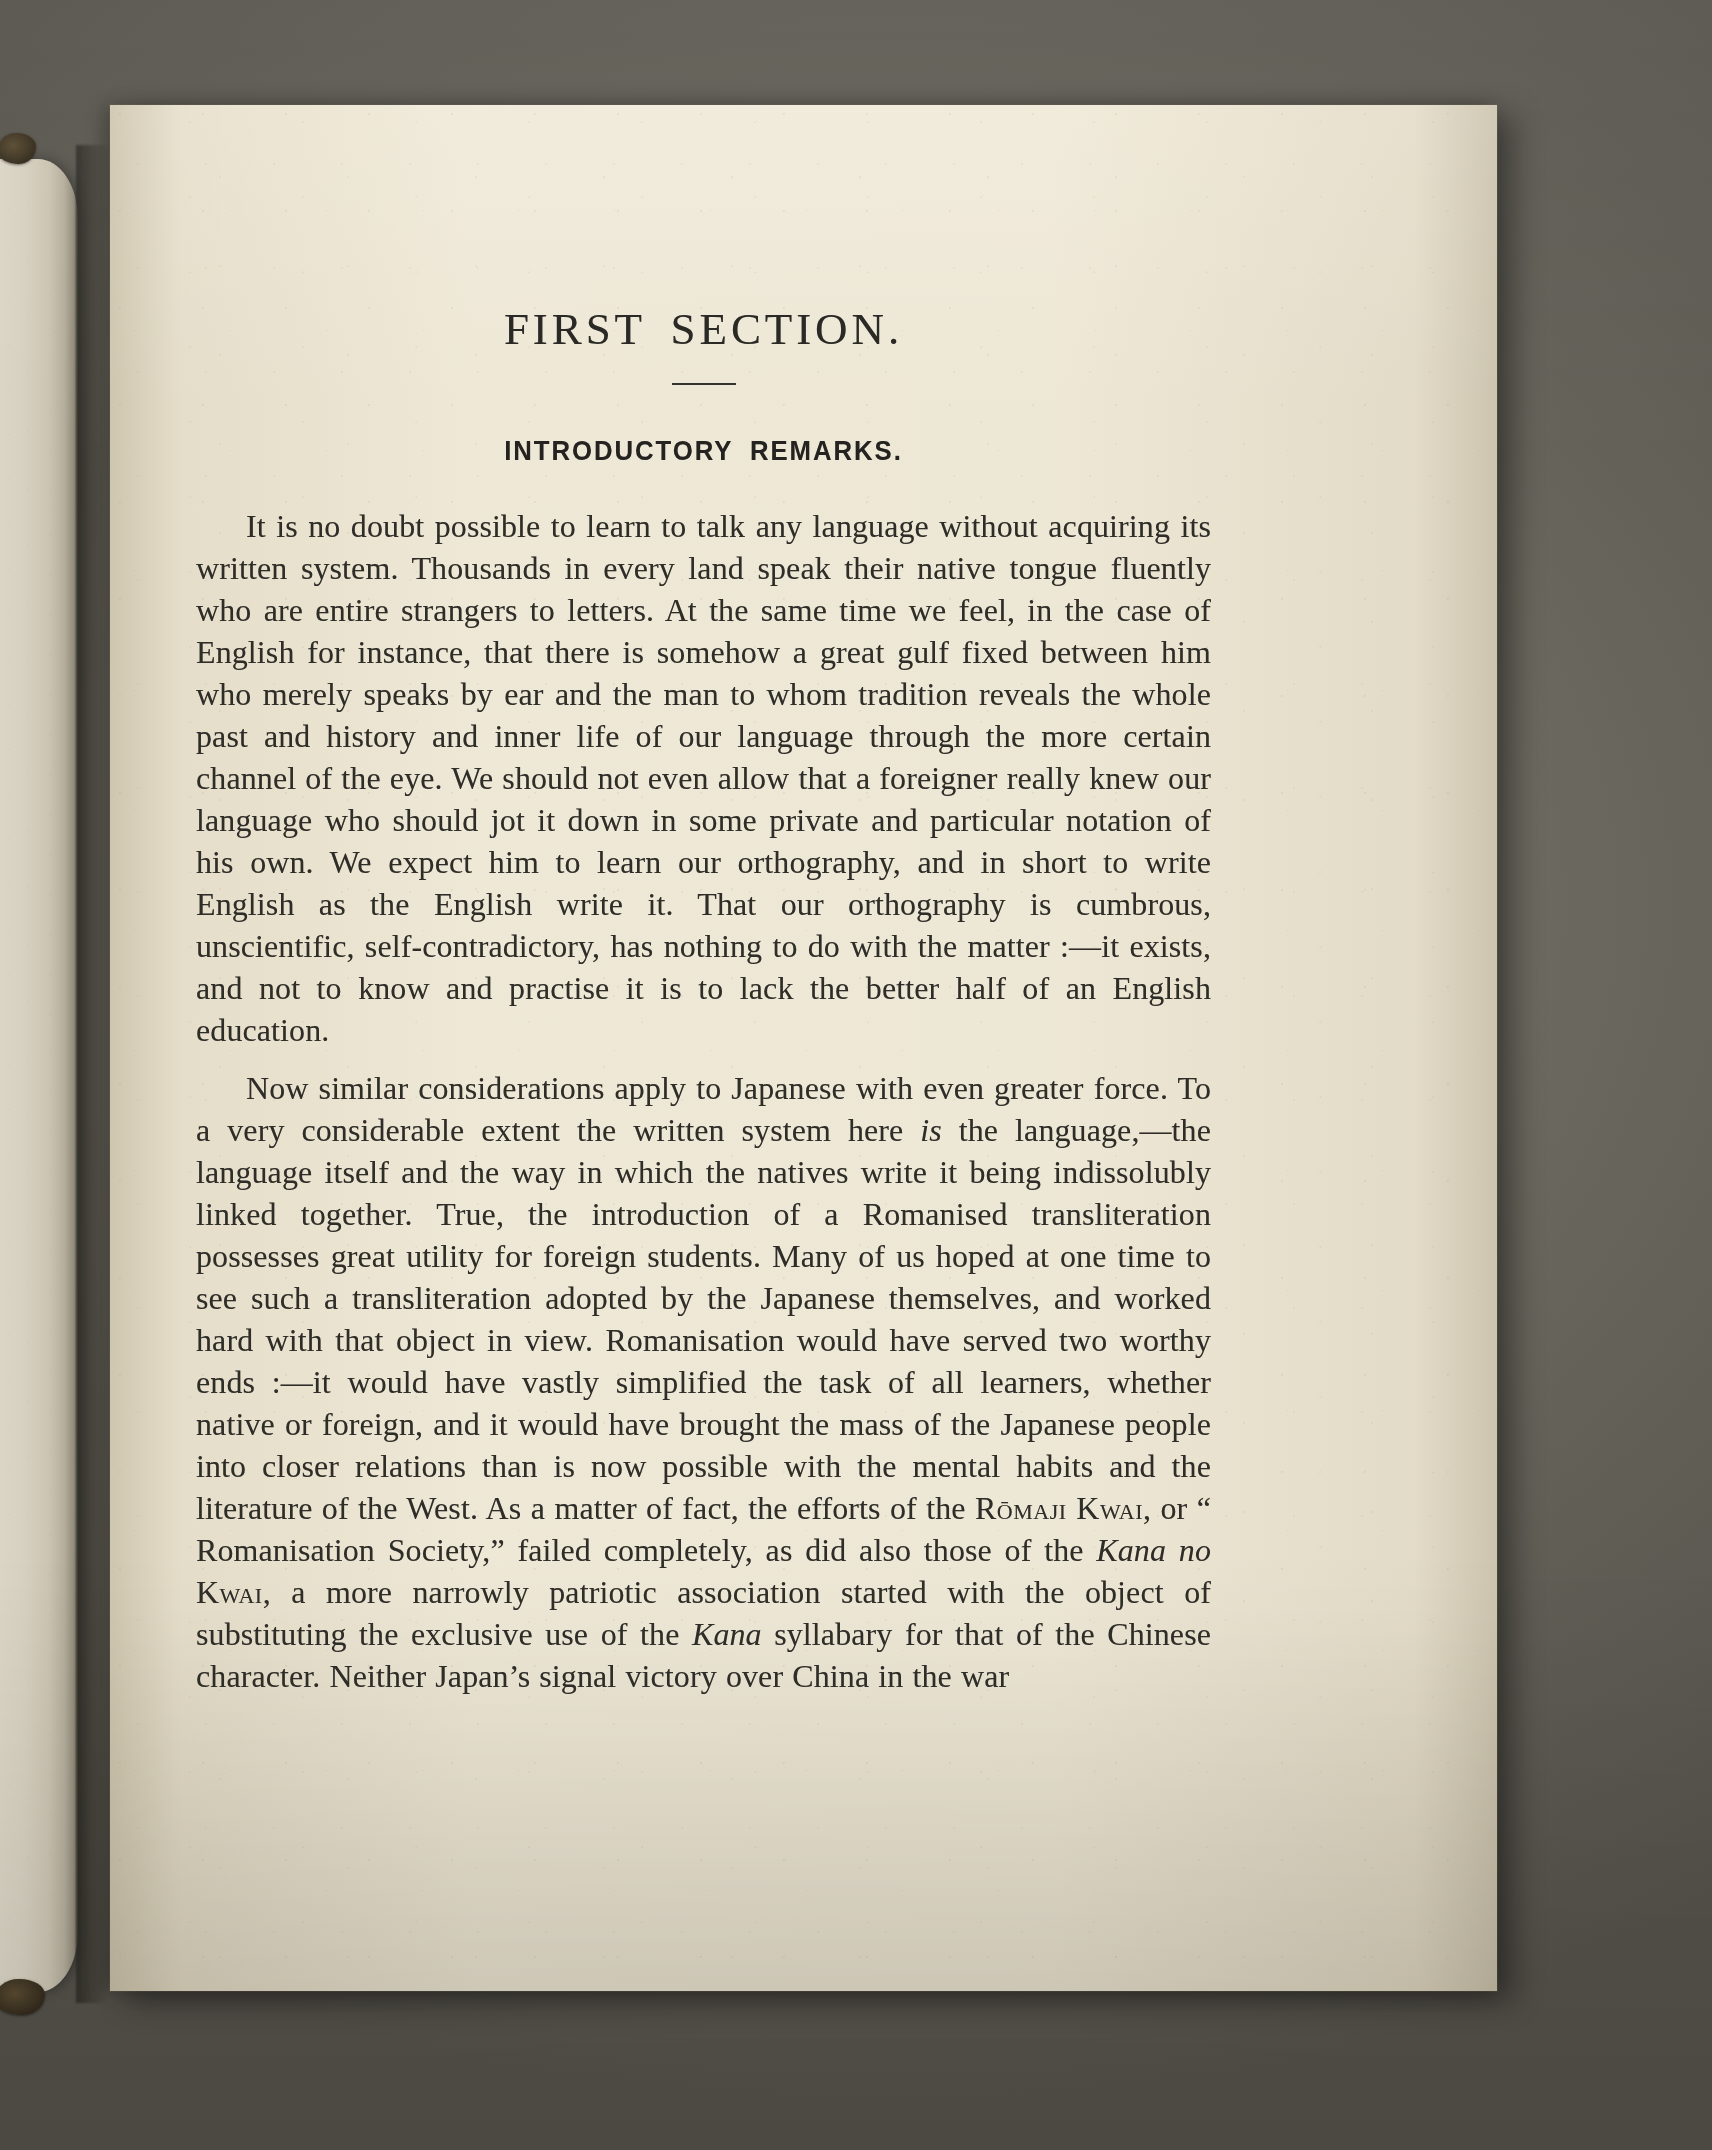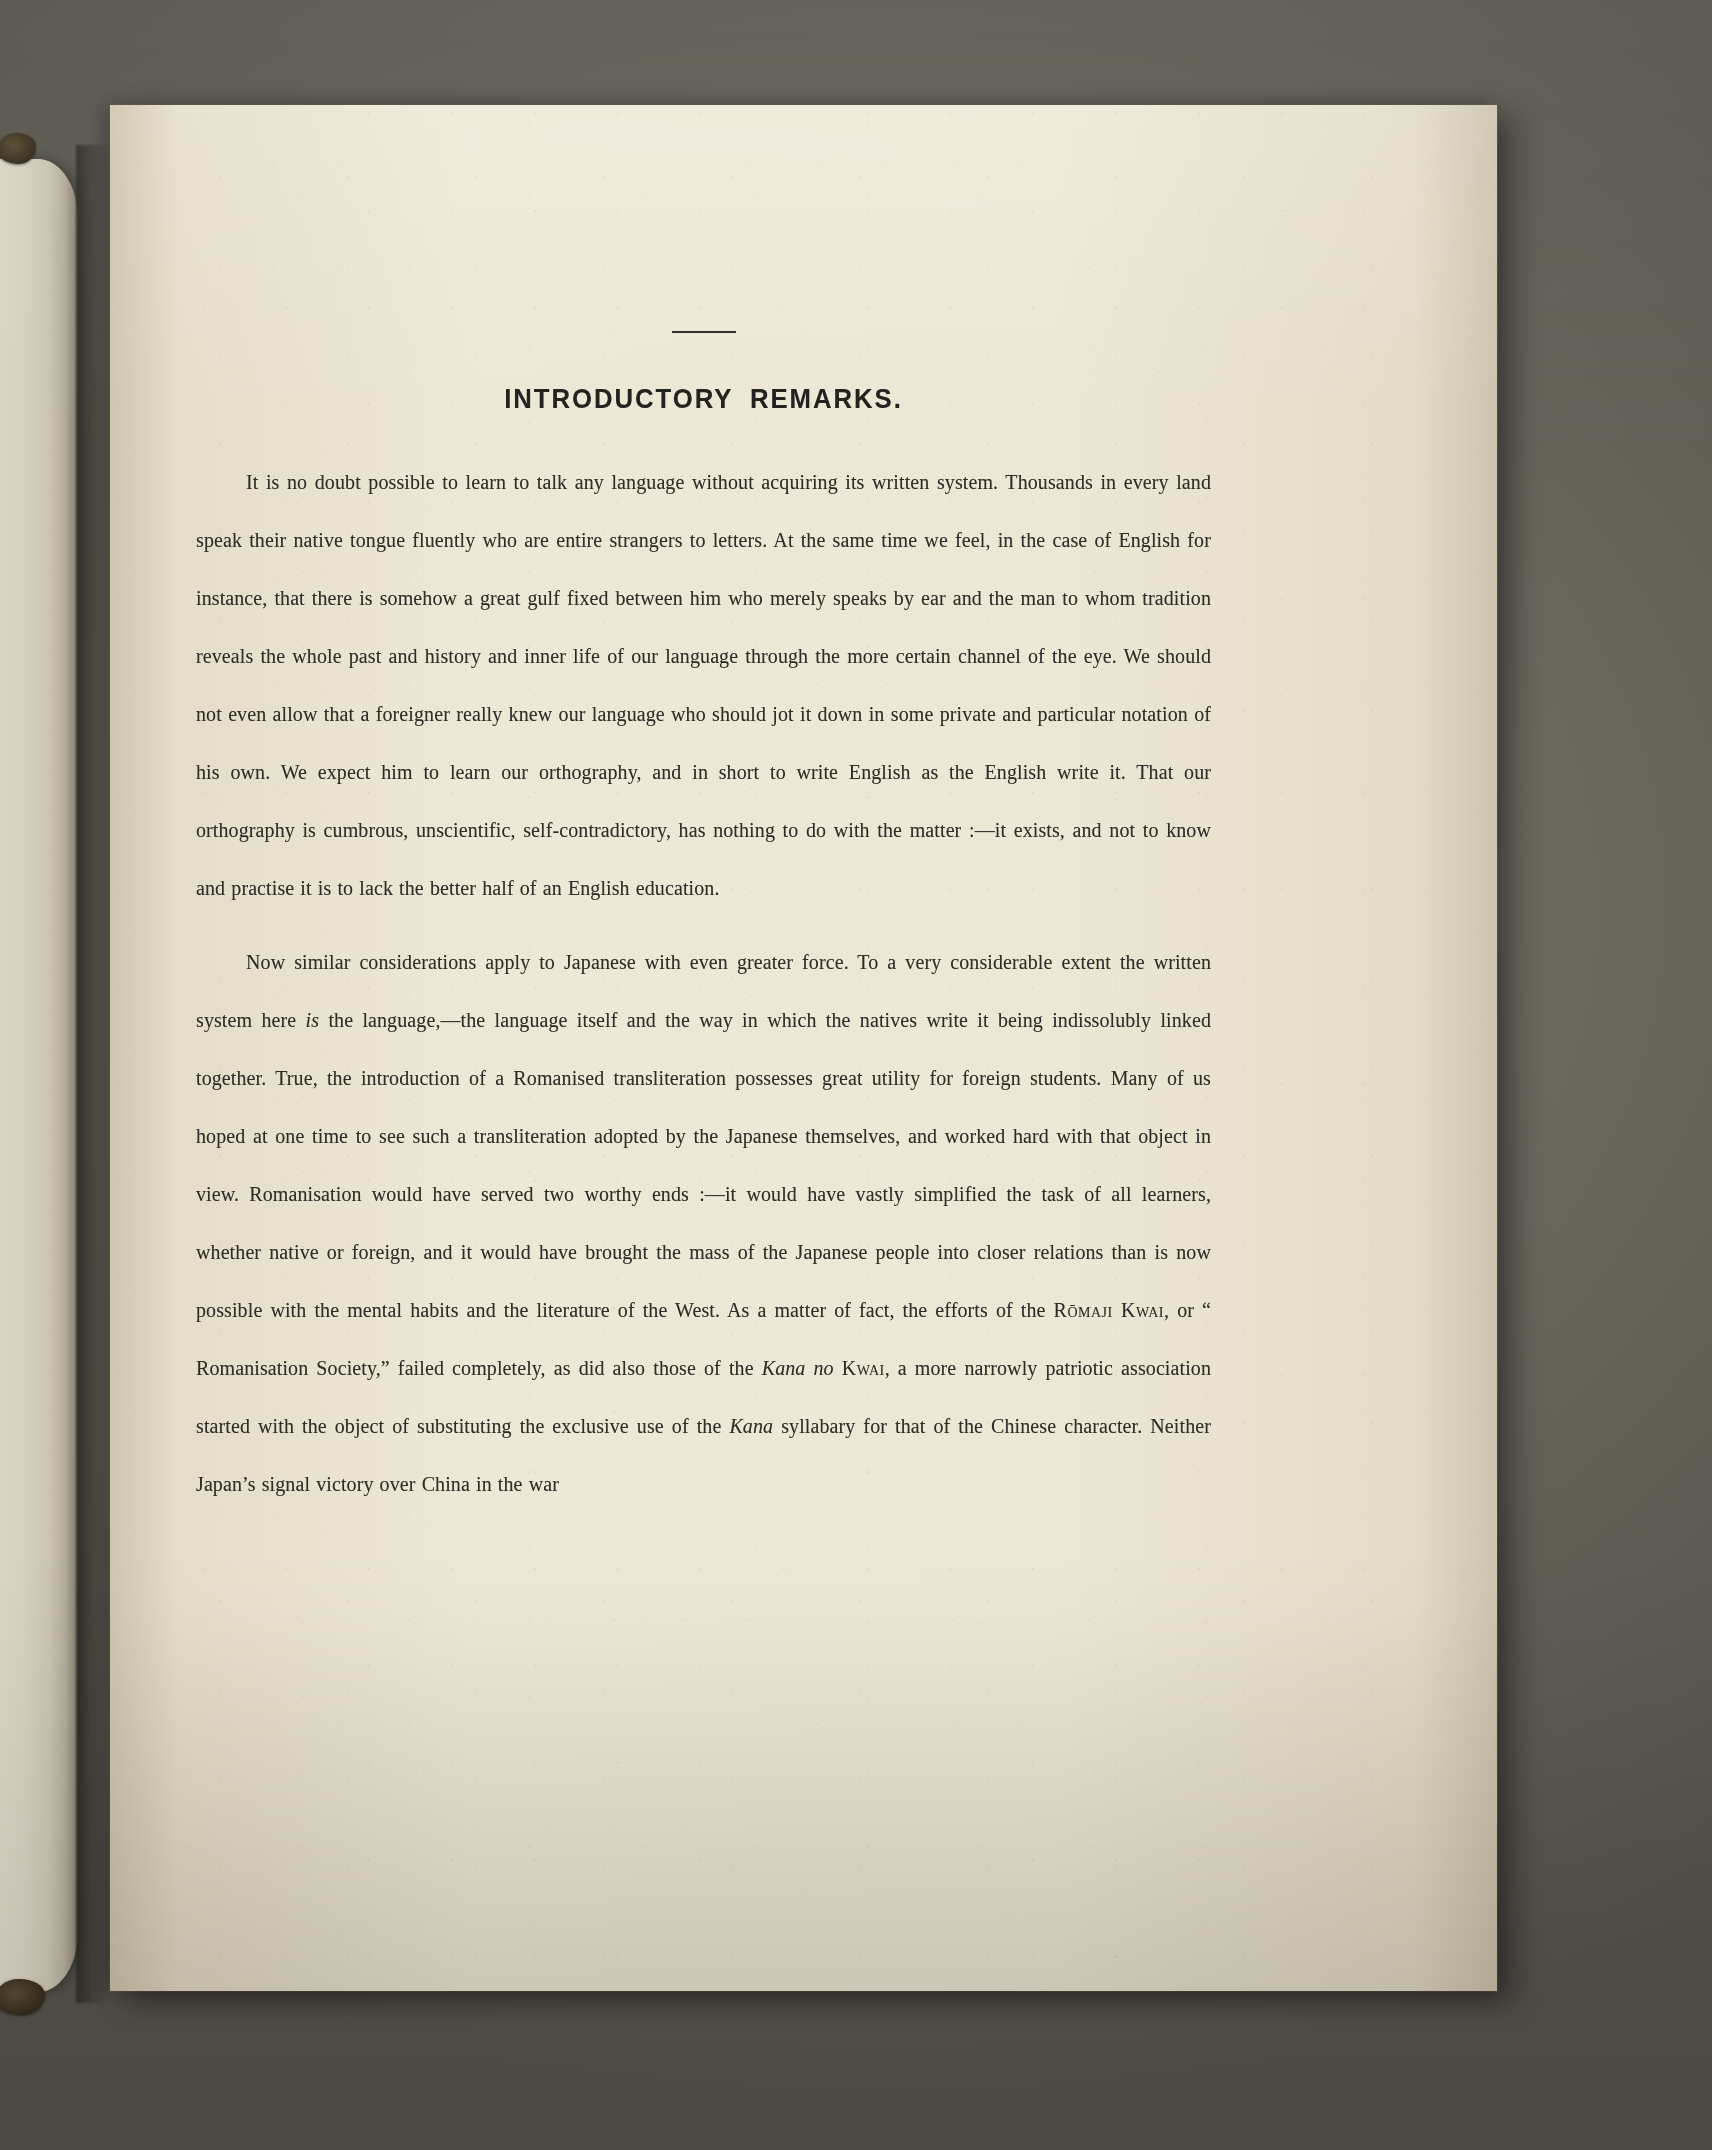--- a/index.html
+++ b/index.html
@@ -172,22 +172,22 @@
     letter-spacing: 2.1px;
     word-spacing: 8.6px;
     font-weight: 700;
     margin: 50px 0 0 0;
     color: #242320;
     font-family: "Liberation Sans", "DejaVu Sans", sans-serif;
     transform: scaleX(0.92);
   }
 
   .para {
-    font-size: 20px;
-    line-height: 58px;
+    font-size: 32px;
+    line-height: 42px;
     text-align: justify;
     text-justify: inter-word;
     margin: 0;
     color: #2e2d28;
     letter-spacing: 0.1px;
     word-spacing: 1px;
     hyphens: none;
   }
   #para-1 { margin-top: 38px; text-indent: 50px; }
   #para-2 { margin-top: 15.5px; text-indent: 50px; }
@@ -208,20 +208,21 @@
 
   <div id="left-page"></div>
   <div id="gutter"></div>
   <div class="binding-bit" id="binding-top"></div>
   <div class="binding-bit" id="binding-bot"></div>
 
   <div id="page">
 
     <div id="textblock">
 
+      <h1 id="section-title">FIRST SECTION.</h1>
 
       <div id="title-rule"></div>
 
       <h2 id="subtitle">INTRODUCTORY  REMARKS.</h2>
 
       <p class="para" id="para-1">It is no doubt possible to learn to talk any language without acquiring its written system. Thousands in every land speak their native tongue fluently who are entire strangers to letters. At the same time we feel, in the case of English for instance, that there is somehow a great gulf fixed between him who merely speaks by ear and the man to whom tradition reveals the whole past and history and inner life of our language through the more certain channel of the eye. We should not even allow that a foreigner really knew our language who should jot it down in some private and particular notation of his own. We expect him to learn our orthography, and in short to write English as the English write it. That our orthography is cumbrous, unscientific, self-contradictory, has nothing to do with the matter :—it exists, and not to know and practise it is to lack the better half of an English education.</p>
 
       <p class="para" id="para-2"><span>Now similar considerations apply to Japanese with even greater force. To a very considerable extent the written system here </span><span class="it">is</span><span> the language,—the language itself and the way in which the natives write it being indissolubly linked together. True, the introduction of a Romanised transliteration possesses great utility for foreign students. Many of us hoped at one time to see such a transliteration adopted by the Japanese themselves, and worked hard with that object in view. Romanisation would have served two worthy ends :—it would have vastly simplified the task of all learners, whether native or foreign, and it would have brought the mass of the Japanese people into closer relations than is now possible with the mental habits and the literature of the West. As a matter of fact, the efforts of the </span><span class="sc">Rōmaji Kwai</span><span>, or “ Romanisation Society,” failed completely, as did also those of the </span><span class="it">Kana no</span><span> </span><span class="sc">Kwai</span><span>, a more narrowly patriotic association started with the object of substituting the exclusive use of the </span><span class="it">Kana</span><span> syllabary for that of the Chinese character. Neither Japan’s signal victory over China in the war</span></p>
 
     </div>

